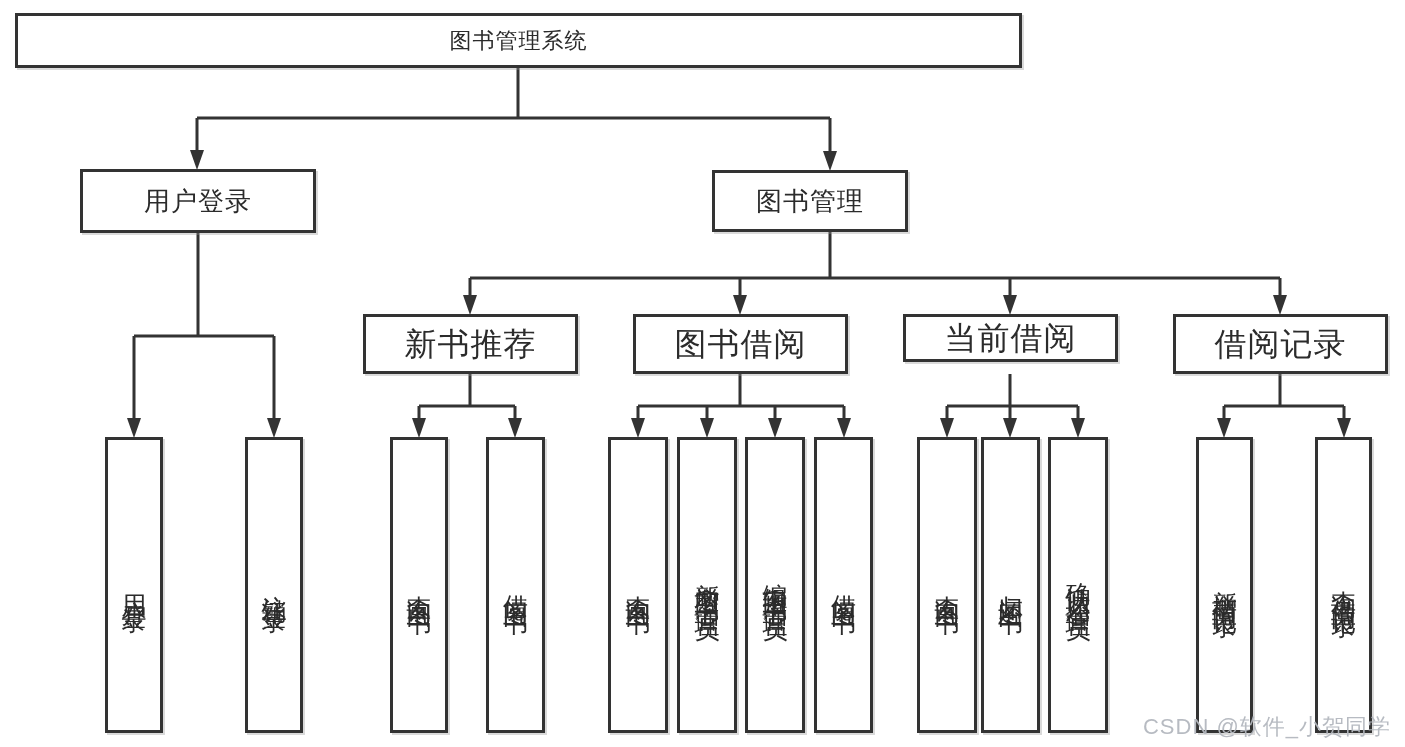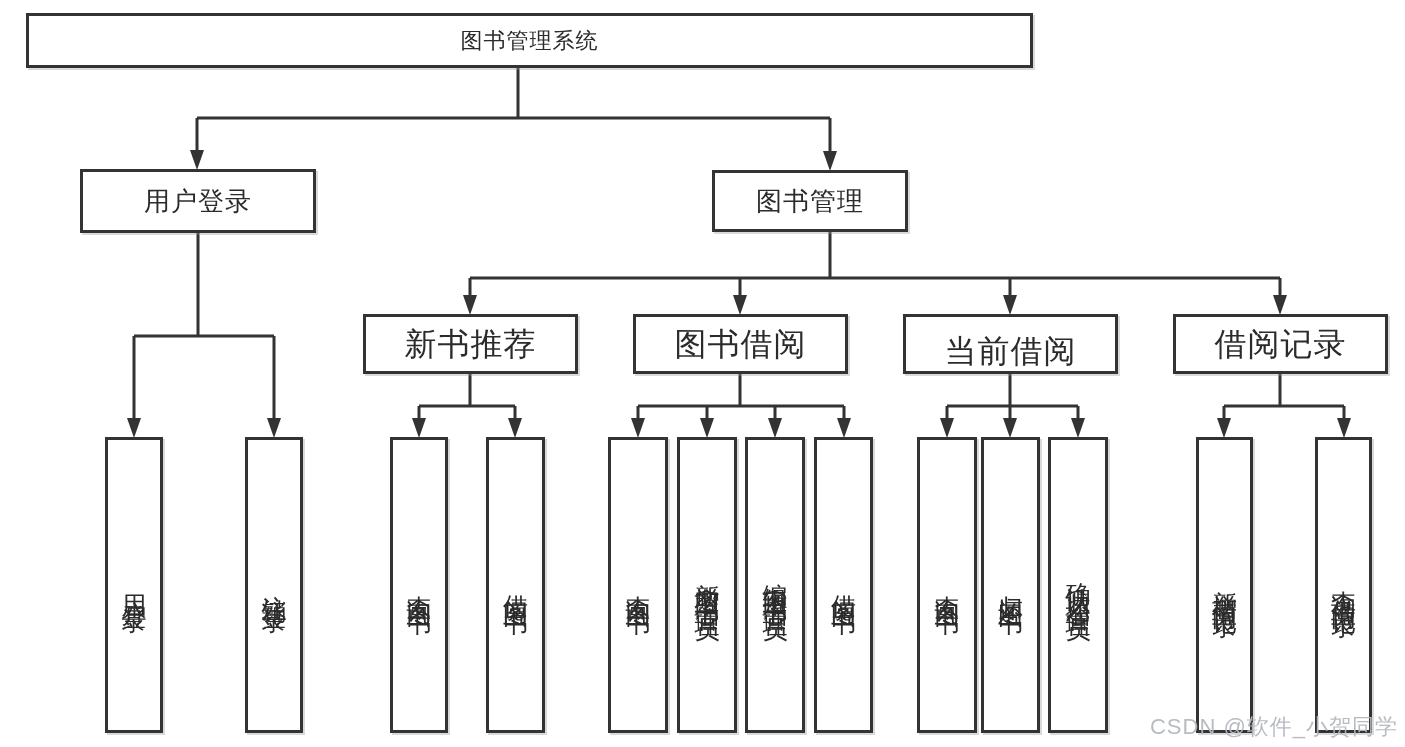--- a/index.html
+++ b/index.html
@@ -41,21 +41,21 @@
   .leaf .label{
     writing-mode:vertical-rl;
     text-orientation:mixed;
     font-size:25px;
     line-height:1;
     letter-spacing:5px;
     white-space:normal;
   }
   #watermark{
     position:absolute;
-    right:7px;bottom:5px;
+    right:14px;bottom:5px;
     font-size:22px;
     color:var(--watermark);
     letter-spacing:1px;
     z-index:5;
     opacity:0.95;
   }
 </style>
 </head>
 <body>
 
@@ -82,36 +82,36 @@
       <polygon points="837,418 851,418 844,438" fill="#333333"></polygon>
       <path d="M1010 374 V406 M947 406 H1078 M947 406 V424 M1010 406 V424 M1078 406 V424" fill="none" stroke="#333333" stroke-width="3"></path>
       <polygon points="940,418 954,418 947,438" fill="#333333"></polygon>
       <polygon points="1003,418 1017,418 1010,438" fill="#333333"></polygon>
       <polygon points="1071,418 1085,418 1078,438" fill="#333333"></polygon>
       <path d="M1280 374 V406 M1224 406 H1344 M1224 406 V424 M1344 406 V424" fill="none" stroke="#333333" stroke-width="3"></path>
       <polygon points="1217,418 1231,418 1224,438" fill="#333333"></polygon>
       <polygon points="1337,418 1351,418 1344,438" fill="#333333"></polygon>
     </svg>
   <div id="nodes">
-      <div class="node lvl-root" style="left: 15px; top: 13px; width: 1007px; height: 55px; margin-left: 11px;">
+      <div class="node lvl-root" style="left: 15px; top: 13px; width: 1007px; height: 55px;">
         <span class="label">图书管理系统</span>
       </div>
       <div class="node lvl-2" style="left: 80px; top: 169px; width: 236px; height: 64px;">
         <span class="label">用户登录</span>
       </div>
       <div class="node lvl-2" style="left: 712px; top: 170px; width: 196px; height: 62px;">
         <span class="label">图书管理</span>
       </div>
       <div class="node lvl-3" style="left: 363px; top: 314px; width: 215px; height: 60px;">
         <span class="label">新书推荐</span>
       </div>
       <div class="node lvl-3" style="left: 633px; top: 314px; width: 215px; height: 60px; text-align: right;">
         <span class="label">图书借阅</span>
       </div>
-      <div class="node lvl-3" style="left: 903px; top: 314px; width: 215px; height: 60px; align-items: flex-end;">
+      <div class="node lvl-3" style="left: 903px; top: 314px; width: 215px; height: 48px;">
         <span class="label">当前借阅</span>
       </div>
       <div class="node lvl-3" style="left: 1173px; top: 314px; width: 215px; height: 60px;">
         <span class="label">借阅记录</span>
       </div>
       <div class="node leaf" style="left: 105px; top: 437px; width: 58px; height: 296px;">
         <span class="label">用户登录</span>
       </div>
       <div class="node leaf" style="left: 245px; top: 437px; width: 58px; height: 296px;">
         <span class="label">注销登录</span>

